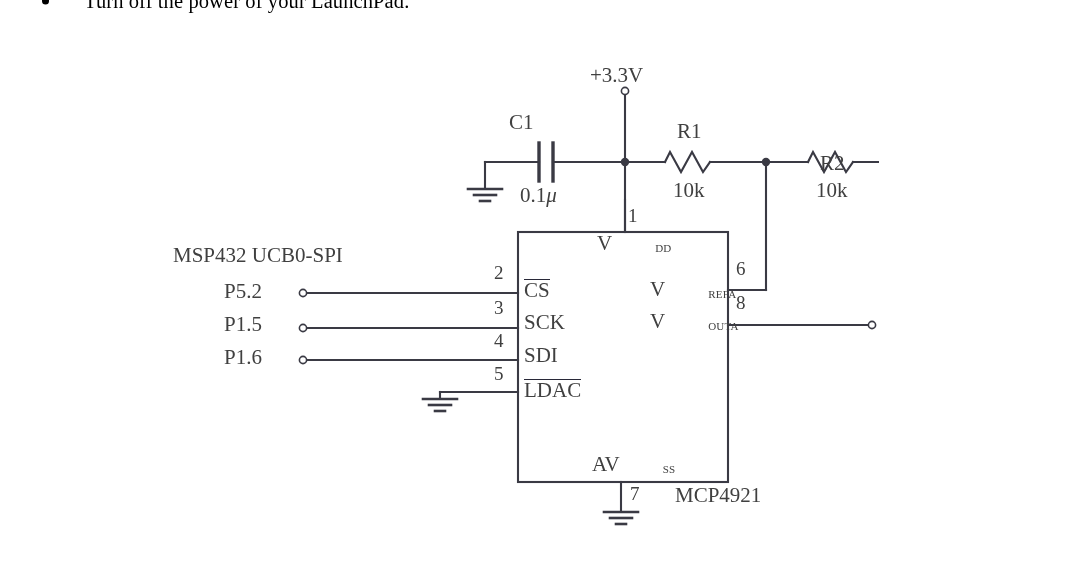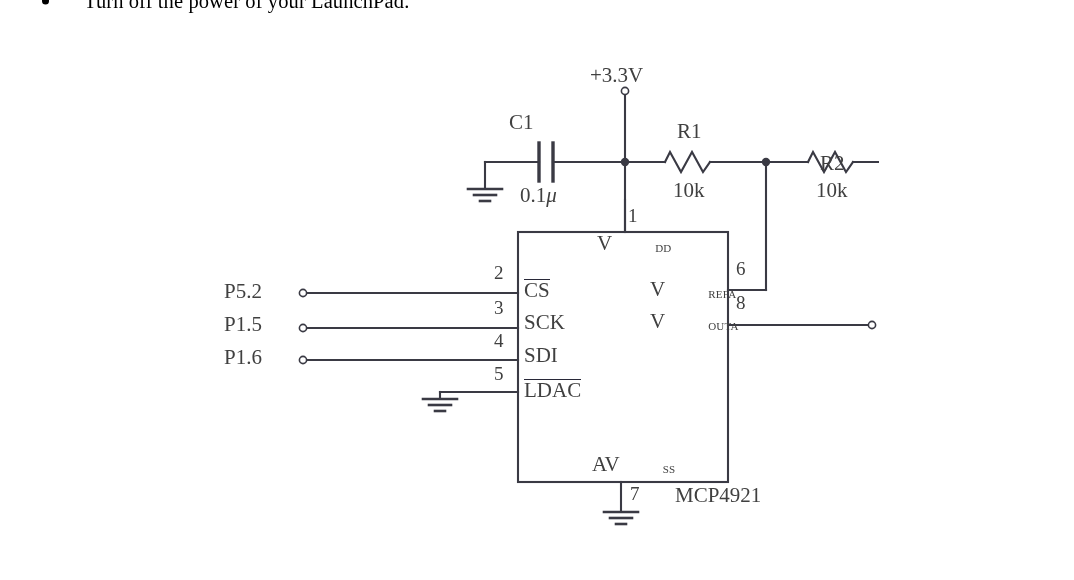--- a/index.html
+++ b/index.html
@@ -243,19 +243,20 @@
   <div class="lbl t-ldac"><span class="ovl">LDAC</span></div>
 
   <div class="lbl t-vrefa"><span>V</span><span class="sub">REFA</span></div>
 
   <div class="lbl t-vouta"><span>V</span><span class="sub">OUTA</span></div>
 
   <div class="lbl t-avss"><span>AV</span><span class="sub">SS</span></div>
 
   <div class="lbl t-part">MCP4921</div>
 
+  <div class="lbl t-msp">MSP432 UCB0-SPI</div>
   <div class="lbl t-p52">P5.2</div>
   <div class="lbl t-p15">P1.5</div>
   <div class="lbl t-p16">P1.6</div>
 
   <div class="lbl t-vo"><span class="ital">V</span><span class="subn">o</span></div>
 
 </div>
 
 </body></html>

